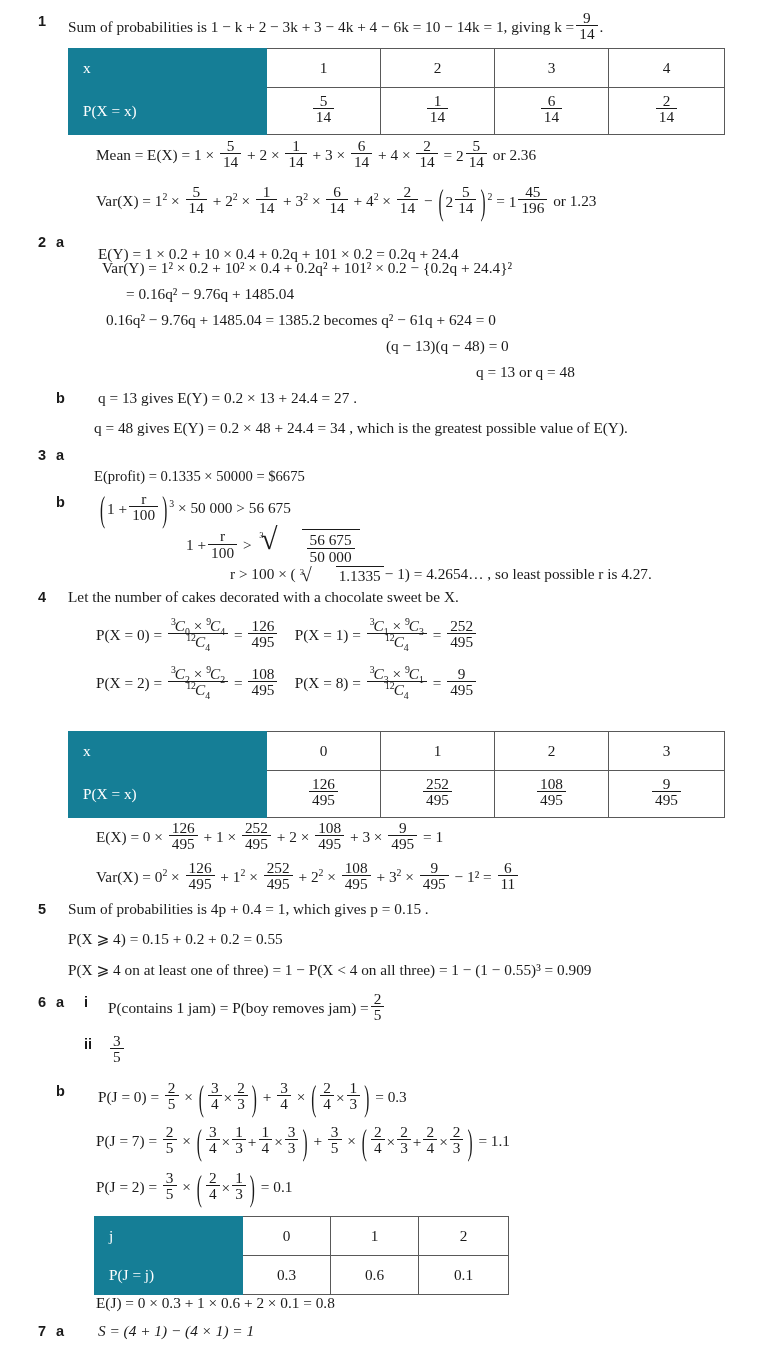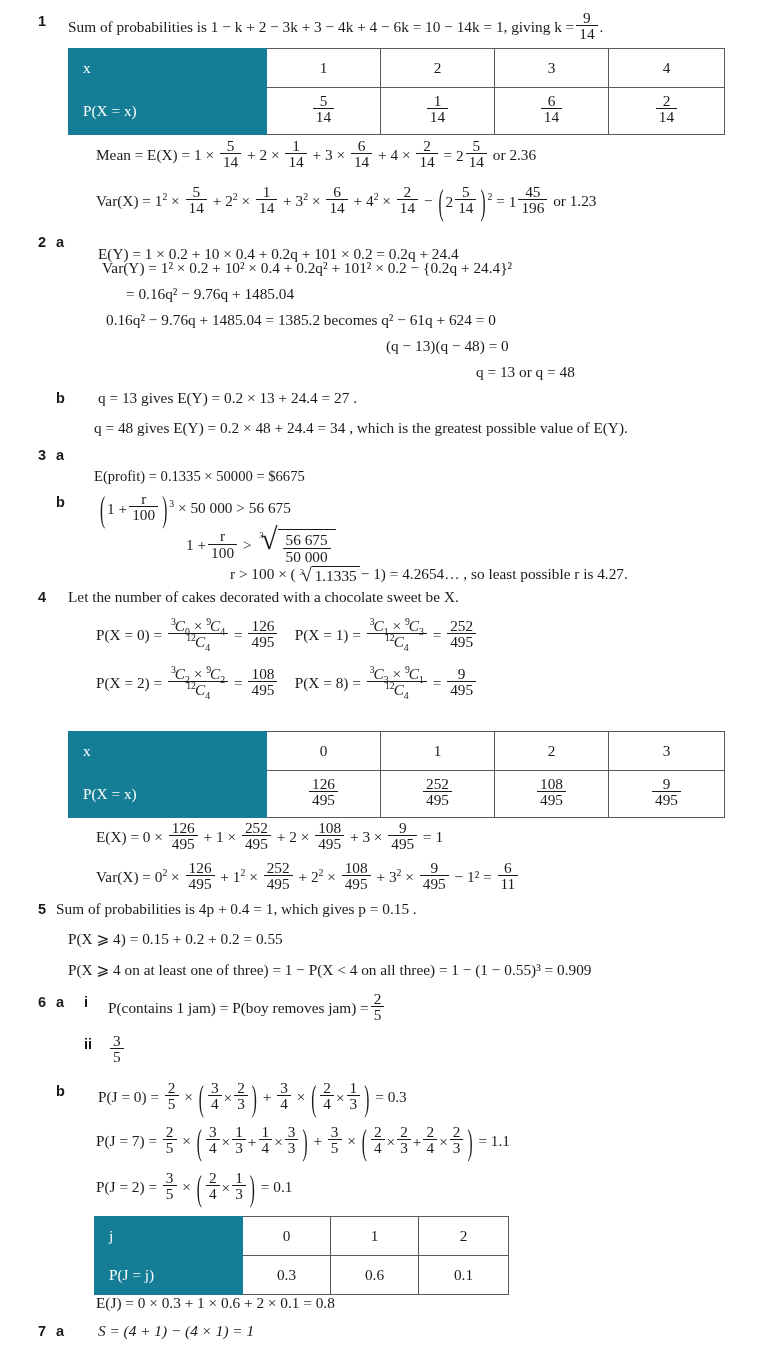--- a/index.html
+++ b/index.html
@@ -61,21 +61,21 @@
     display:inline-block;font-size:1.0em;
     transform:scaleY(2.35);transform-origin:center;
     margin:0 2px;position:relative;top:-0.02em;font-weight:300;
   }
   .pw{display:inline-flex;align-items:center;vertical-align:middle;}
 
   
   .rad{display:inline-flex;align-items:flex-start;vertical-align:middle;margin:0 1px;}
   .rad .idx{font-size:0.58em;position:relative;top:0.15em;right:-3px;}
   .rad .sign{font-size:1.0em;position:relative;}
-  .rad .under{border-top:1.2px solid #1a1a1a;padding:0 3px 0 3px;}
+  .rad .under{border-top:1.2px solid #1a1a1a;padding:0 3px 0 3px;margin-left:24px;}
 
   
   table.pt{
     border-collapse:collapse;
     font-family:"Liberation Serif","DejaVu Serif",serif;
     table-layout:fixed;
   }
   table.pt td{
     border:1px solid #595959;
     text-align:center;vertical-align:middle;
@@ -430,21 +430,21 @@
     <span>− 1²  =</span>
     <span class="fr">
         <span class="n">6</span>
         <span class="d">11</span>
       </span>
   </div>
 
   <div class="qrow" style="position:absolute;top:900px;">
     <div class="qnum">5</div>
     <div class="body">
-      <div class="math" style="margin-left:10px;">Sum of probabilities is 4p + 0.4 = 1, which gives p = 0.15 .</div>
+      <div class="math" style="margin-left:22px;">Sum of probabilities is 4p + 0.4 = 1, which gives p = 0.15 .</div>
     </div>
   </div>
   <div class="blk math" style="top:930px;margin-left:68px;">P(X ⩾ 4) = 0.15 + 0.2 + 0.2 = 0.55</div>
   <div class="blk math" style="top:961px;margin-left:68px;">P(X ⩾ 4 on at least one of three) = 1 − P(X &lt; 4 on all three) = 1 − (1 − 0.55)³ = 0.909</div>
 
   <div class="qrow" style="position:absolute;top:993px;">
     <div class="qnum">6</div>
     <div class="qpart">a</div>
     <div class="qsub">i</div>
     <div class="body">

